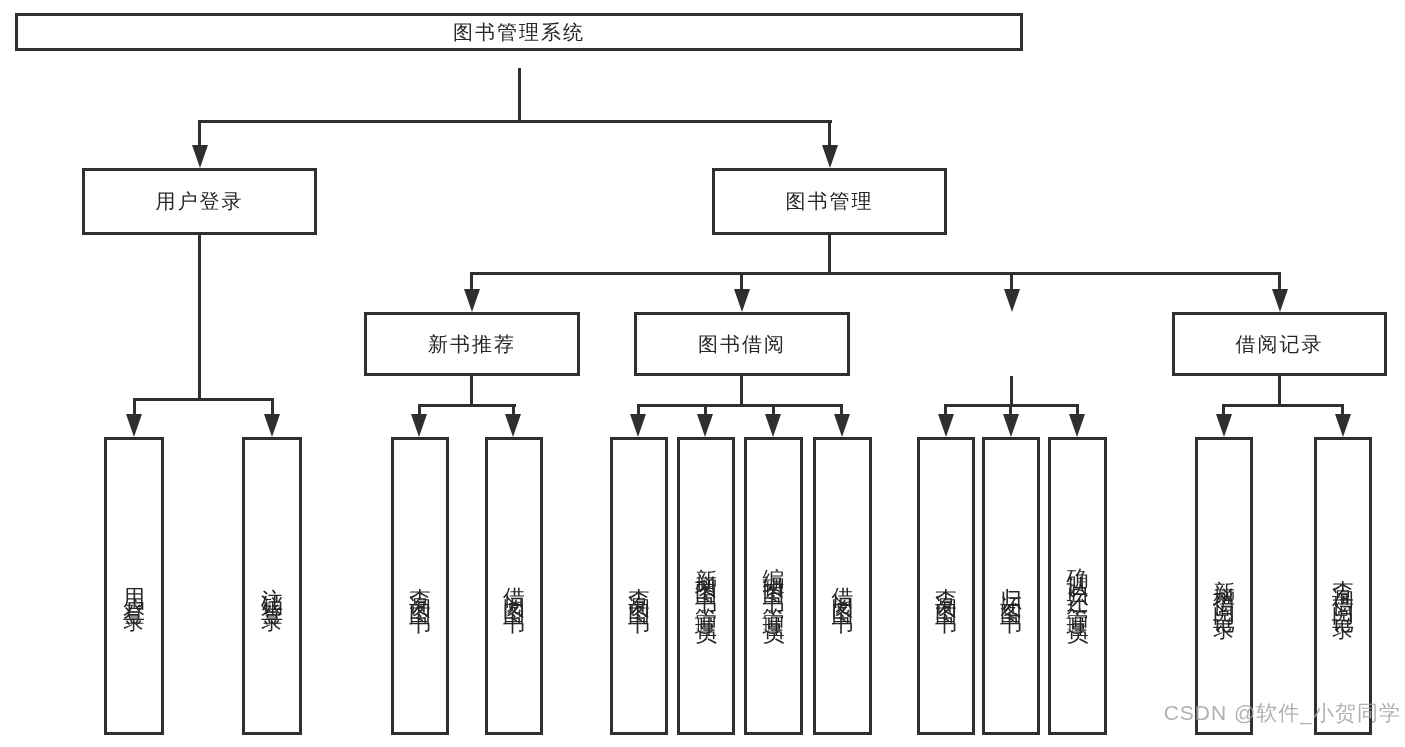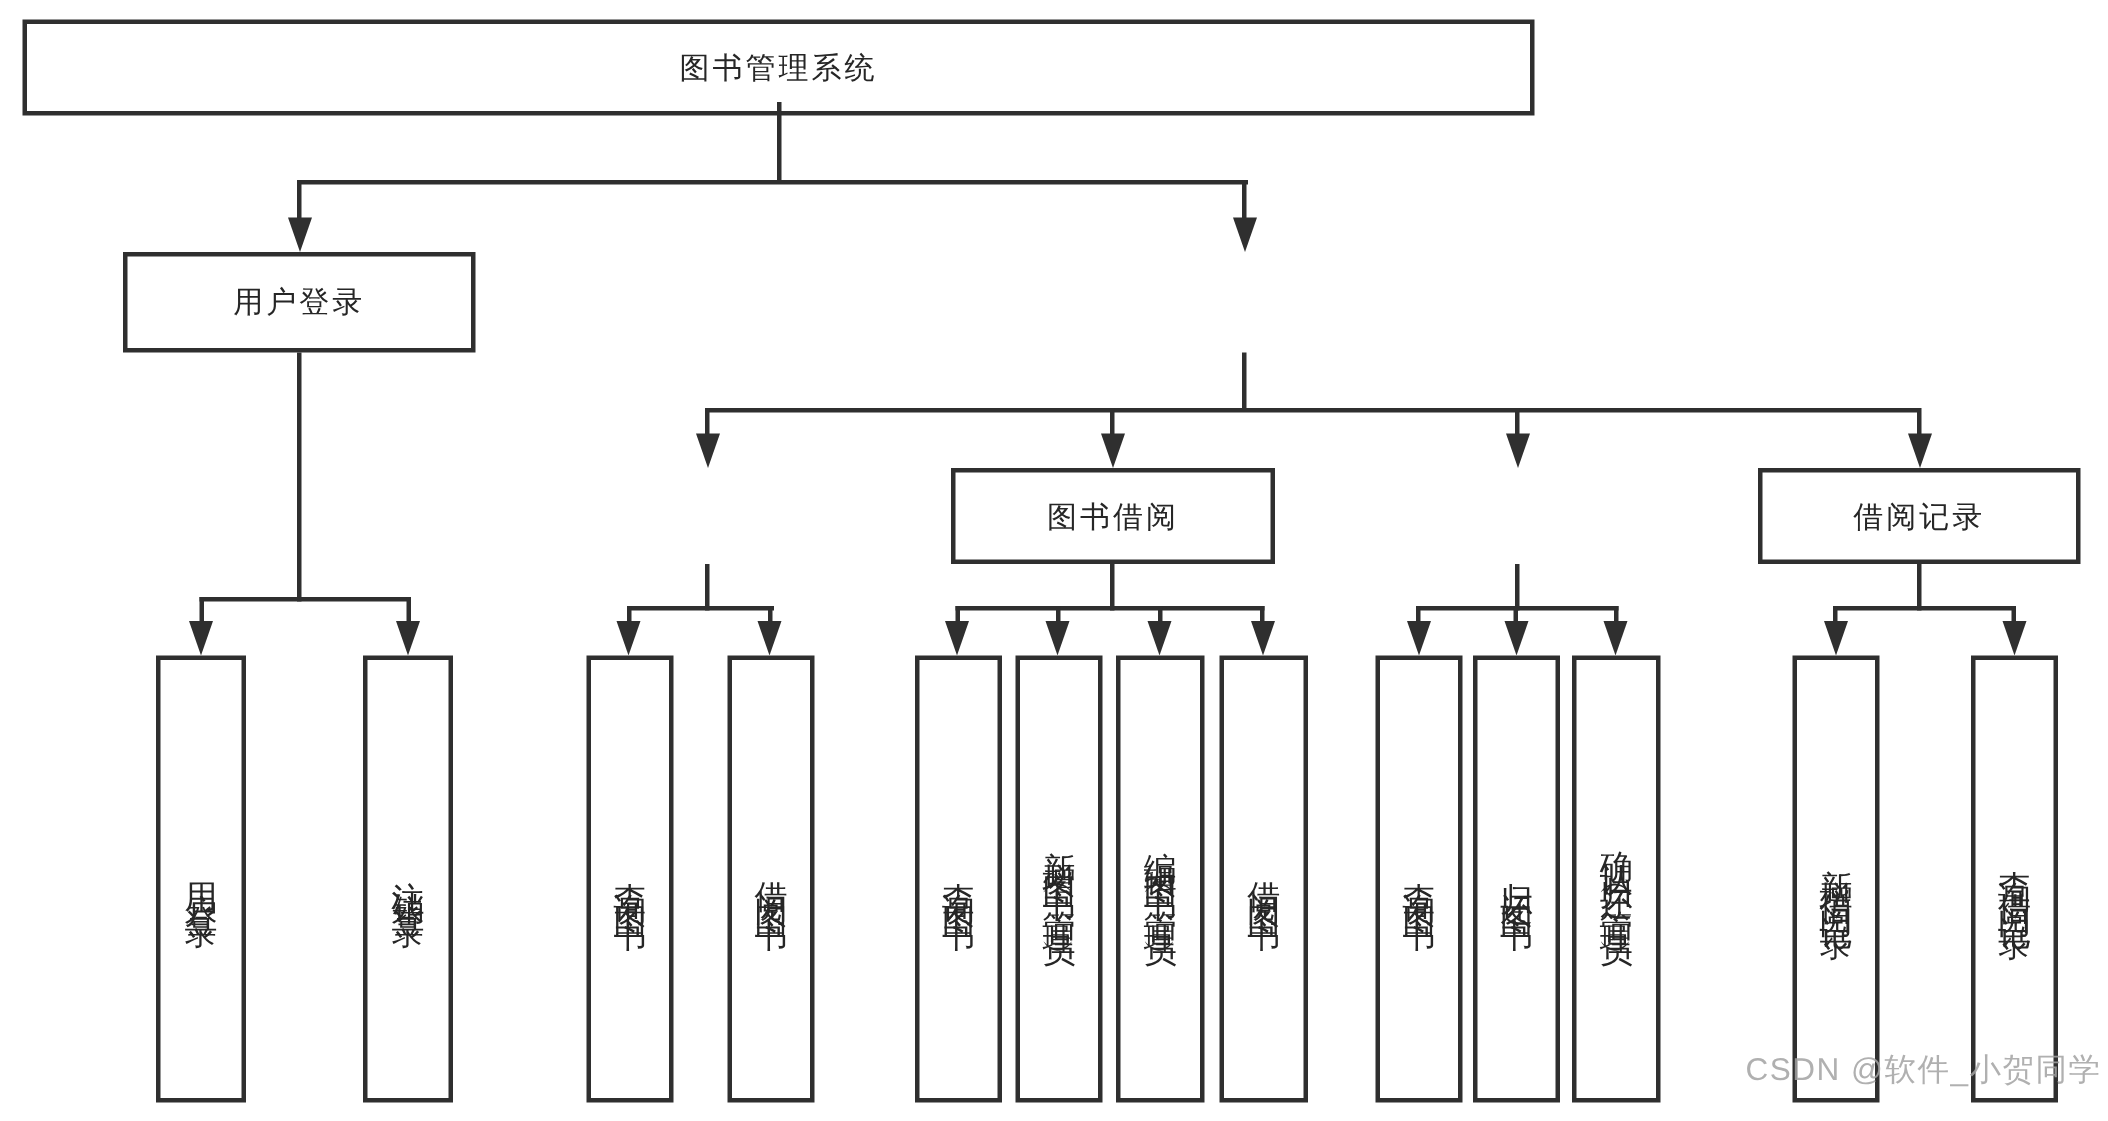--- a/index.html
+++ b/index.html
@@ -27,53 +27,59 @@
        border-top:23px solid var(--line);}
 
   .watermark{position:absolute;right:4px;bottom:20px;font-size:21px;color:var(--wm);
              opacity:.85;letter-spacing:1px;z-index:9;}
 </style>
 </head>
 <body>
 
 <div class="canvas">
 
-  <div class="box h" style="left:15px;top:13px;width:1008px;height:64px;">
+  <div class="box h" style="left:15px;top:13px;width:1008px;height:38px;">
     <span>图书管理系统</span>
   </div>
 
   <div class="vl" style="left:518px;top:68px;height:54px;"></div>
   <div class="hl" style="left:198px;top:120px;width:634px;"></div>
   <div class="vl" style="left:198px;top:120px;height:27px;"></div>
   <div class="arr" style="left:192px;top:145px;"></div>
   <div class="vl" style="left:828px;top:120px;height:27px;"></div>
   <div class="arr" style="left:822px;top:145px;"></div>
 
   <div class="box h" style="left:82px;top:168px;width:235px;height:67px;">
     <span>用户登录</span>
+  </div>
+  <div class="box h" style="left:712px;top:168px;width:235px;height:67px;">
+    <span>图书管理</span>
   </div>
 
   <div class="vl" style="left:198px;top:235px;height:166px;"></div>
   <div class="hl" style="left:133px;top:398px;width:141px;"></div>
   <div class="vl" style="left:133px;top:398px;height:17px;"></div>
   <div class="arr" style="left:126px;top:414px;"></div>
   <div class="vl" style="left:271px;top:398px;height:17px;"></div>
   <div class="arr" style="left:264px;top:414px;"></div>
 
   <div class="vl" style="left:828px;top:235px;height:39px;"></div>
   <div class="hl" style="left:470px;top:272px;width:810px;"></div>
   <div class="vl" style="left:470px;top:272px;height:19px;"></div>
   <div class="arr" style="left:464px;top:289px;"></div>
   <div class="vl" style="left:740px;top:272px;height:19px;"></div>
   <div class="arr" style="left:734px;top:289px;"></div>
   <div class="vl" style="left:1010px;top:272px;height:19px;"></div>
   <div class="arr" style="left:1004px;top:289px;"></div>
   <div class="vl" style="left:1278px;top:272px;height:19px;"></div>
   <div class="arr" style="left:1272px;top:289px;"></div>
 
+  <div class="box h" style="left:364px;top:312px;width:216px;height:64px;">
+    <span>新书推荐</span>
+  </div>
   <div class="box h" style="left:634px;top:312px;width:216px;height:64px;">
     <span>图书借阅</span>
   </div>
   <div class="box h" style="left:1172px;top:312px;width:215px;height:64px;">
     <span>借阅记录</span>
   </div>
 
   <div class="vl" style="left:470px;top:376px;height:31px;"></div>
   <div class="hl" style="left:418px;top:404px;width:98px;"></div>
   <div class="vl" style="left:418px;top:404px;height:12px;"></div>

